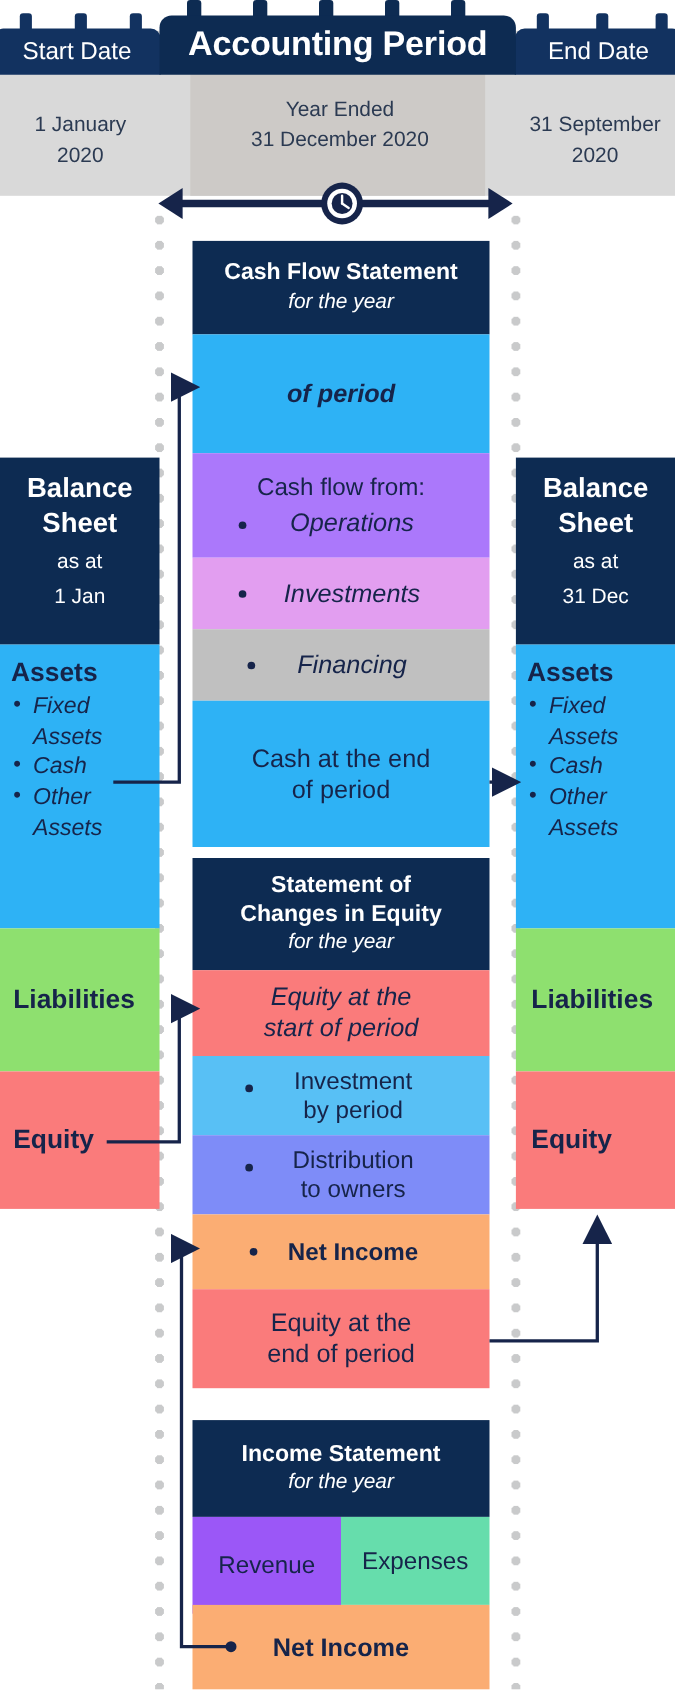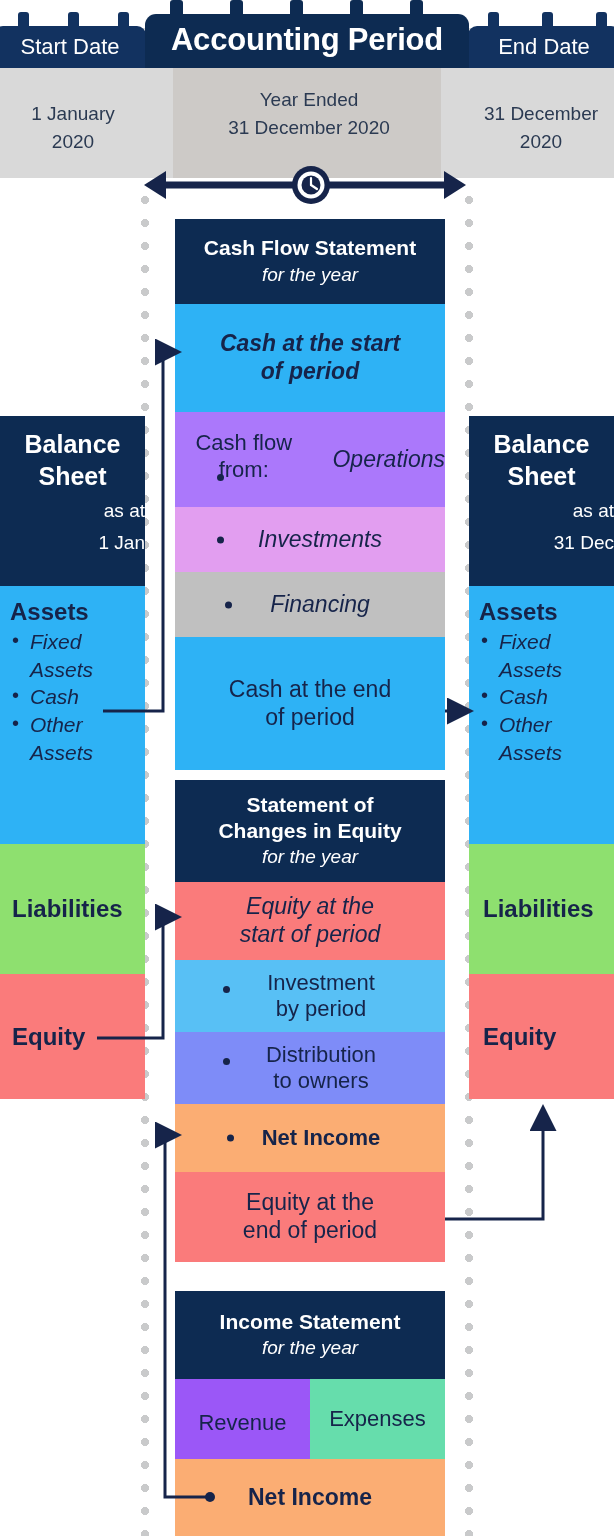--- a/index.html
+++ b/index.html
@@ -110,21 +110,21 @@
   .bs-left  { left: 0px; }
   .bs-right { left: 469px; width: 145px; }
 
   .bs-head {
     background: #0d2b52;
     color: #ffffff;
     text-align: center;
     padding-top: 12px;
   }
   .bs-head .title { font-size: 25px; font-weight: bold; line-height: 1.28; }
-  .bs-head .sub { font-size: 19px; line-height: 1.35; margin-top: 6px; text-align: right; }
+  .bs-head .sub { font-size: 19px; line-height: 1.35; margin-top: 6px; }
 
   .bs-assets { background: #2eb2f5; color: #16244a; padding: 12px 0 0 10px; }
   .bs-assets .h { font-size: 24px; font-weight: bold; margin-bottom: 2px; }
   .bs-assets ul { list-style: none; margin: 0; padding: 0; }
   .bs-assets li {
     font-size: 21px; font-style: italic; line-height: 1.32;
     padding-left: 20px; position: relative;
   }
   .bs-assets li::before {
     content: "\2022"; position: absolute; left: 2px; top: -1px;
@@ -218,21 +218,21 @@
 
   <div class="date-text date-left">
     <div>1 January</div>
     <div>2020</div>
   </div>
   <div class="period-text">
     <div>Year Ended</div>
     <div>31 December 2020</div>
   </div>
   <div class="date-text date-right">
-    <div>31 December</div>
+    <div>31 September</div>
     <div>2020</div>
   </div>
 
   <div class="dots left"></div>
   <div class="dots right"></div>
 
   <div class="bs-col bs-left">
     <div class="bs-head" style="position:absolute; top:416px; left:0; width:145px; height:170px;">
       <div class="title">Balance</div>
       <div class="title">Sheet</div>
@@ -270,25 +270,24 @@
     <div class="bs-eq" style="position:absolute; top:974px; left:0; width:145px; height:125px;">Equity</div>
   </div>
 
   <div class="center">
     <div class="st-hdr" style="position:absolute; top:219px; left:0; width:270px; height:85px;">
       <div class="n">Cash Flow Statement</div>
       <div class="i">for the year</div>
     </div>
     <div class="row b-cyan" style="position:absolute; top:304px; left:0; width:270px; height:108px;">
       <div class="t ital" style="font-size:23px; font-weight:bold;">
-        <div>Cash at the start</div>
         <div>of period</div>
       </div>
     </div>
-    <div class="row b-purple bullet-row" style="position:absolute; top:412px; left:0; width:270px; height:95px; flex-direction:row;">
+    <div class="row b-purple bullet-row" style="position:absolute; top:412px; left:0; width:270px; height:95px; flex-direction:column;">
       <div class="t" style="font-size:22px; margin-bottom:6px;">Cash flow from:</div>
       <div class="t ital" style="font-size:23px; padding-left:20px;">Operations</div>
       <div class="bdot" style="top:auto; bottom:26px; transform:none;"></div>
     </div>
     <div class="row b-pink bullet-row" style="position:absolute; top:507px; left:0; width:270px; height:65px;">
       <div class="t ital" style="font-size:23px; padding-left:20px;">Investments</div>
       <div class="bdot"></div>
     </div>
     <div class="row b-grey bullet-row" style="position:absolute; top:572px; left:0; width:270px; height:65px;">
       <div class="t ital" style="font-size:23px; padding-left:20px;">Financing</div>

